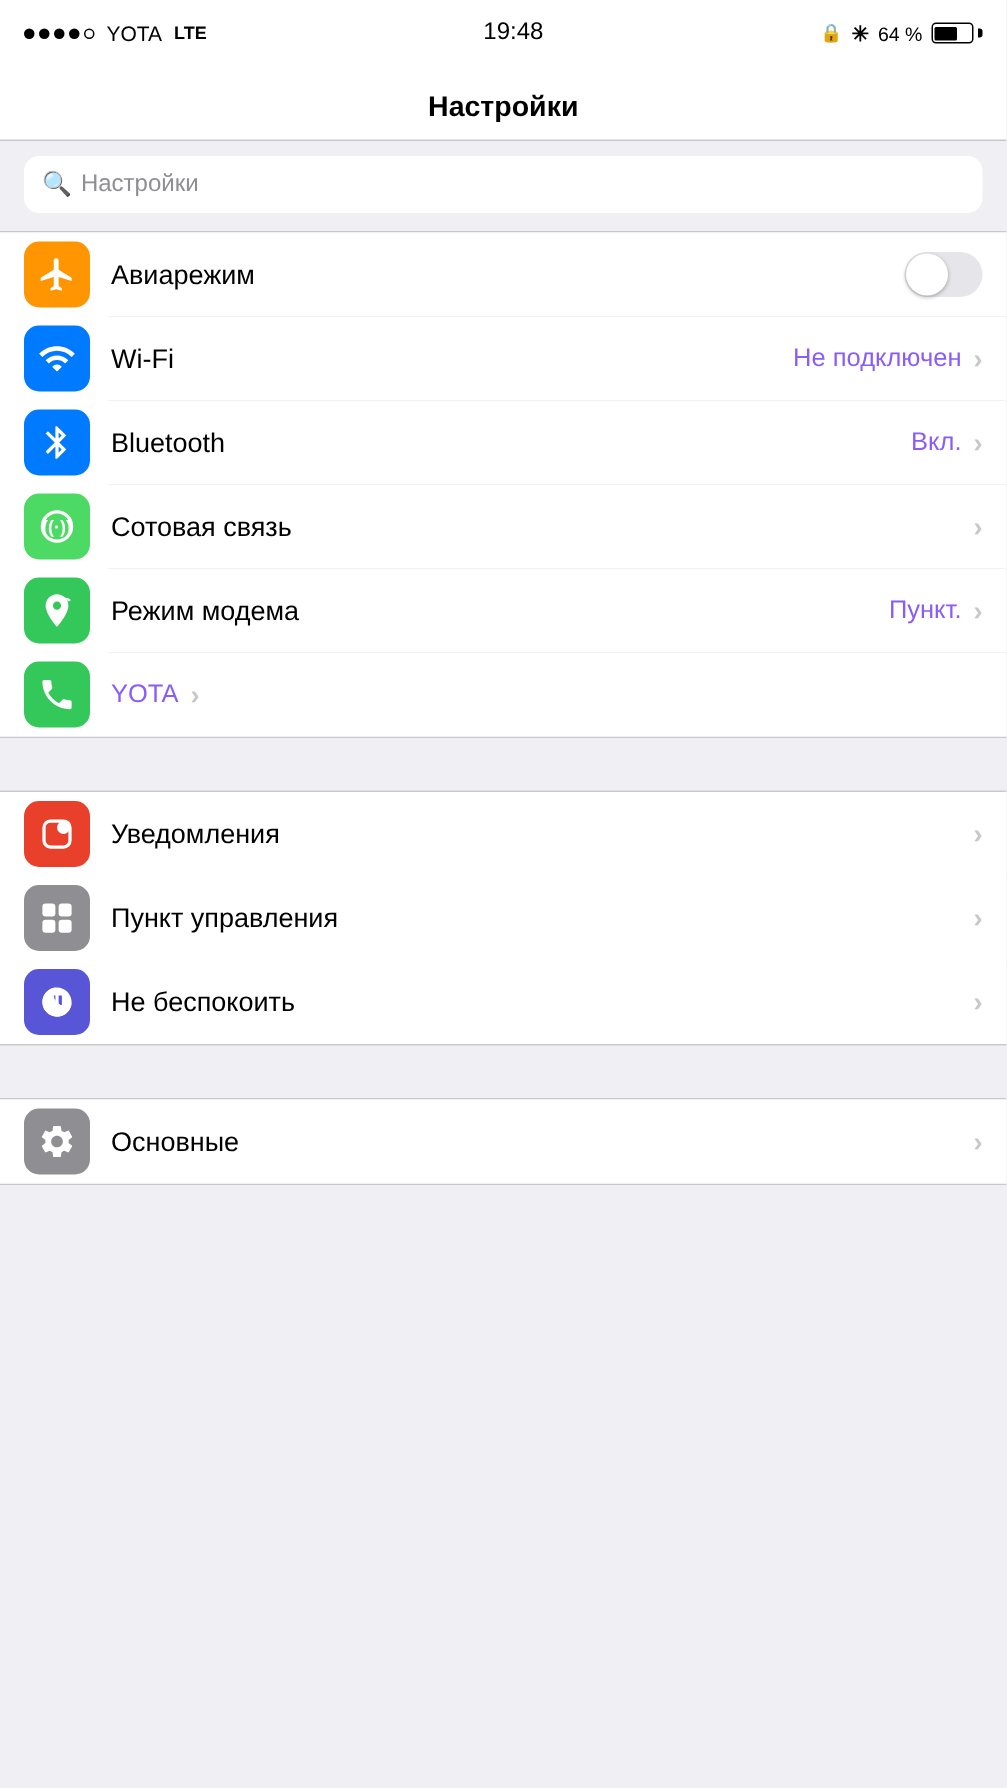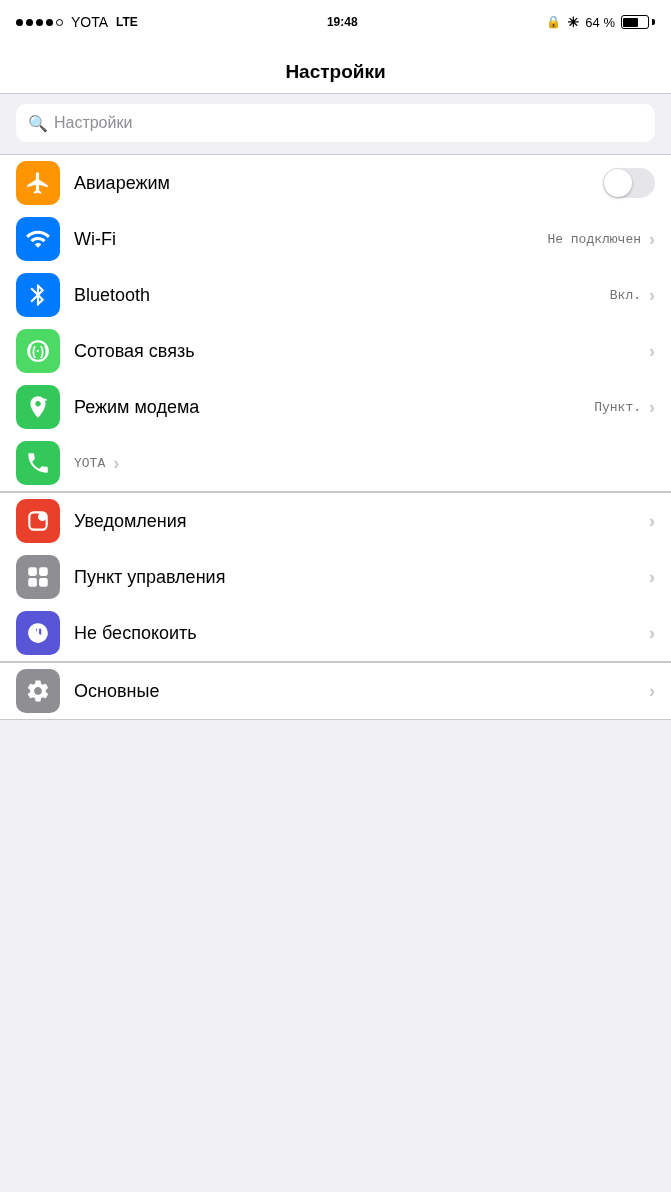--- a/index.html
+++ b/index.html
@@ -46,22 +46,22 @@
       margin-left: 4px;
       font-size: 14px;
       font-weight: 500;
     }
     .status-lte {
       font-size: 12px;
       font-weight: 700;
       margin-left: 4px;
     }
     .status-center {
-      font-size: 12px;
-      font-weight: 700;
+      font-size: 16px;
+      font-weight: 400;
     }
     .status-right {
       display: flex;
       align-items: center;
       gap: 6px;
       font-size: 13px;
     }
     .battery-icon {
       display: inline-flex;
       align-items: center;
@@ -126,20 +126,21 @@
     }
     .search-icon-sym {
       color: #8e8e93;
       font-size: 16px;
     }
     .search-placeholder {
       color: #8e8e93;
       font-size: 16px;
     }
     .section-group {
+      margin-bottom: 35px;
     }
 
     
     .settings-list {
       background: #fff;
       border-top: 1px solid #c8c7cc;
       border-bottom: 1px solid #c8c7cc;
     }
     .settings-row {
       display: flex;
@@ -172,24 +173,23 @@
     }
     .icon-orange { background: #ff9500; }
     .icon-blue { background: #007aff; }
 
     .row-label {
       font-size: 18px;
       color: #000;
       flex: 1;
     }
     .row-value {
-      font-size: 13px;
-      color: #737373;
+      font-size: 17px;
+      color: #8b5cf6;
       margin-right: 8px;
-      font-family: Liberation Mono, monospace;
     }
     .chevron {
       color: #c7c7cc;
       font-size: 18px;
       font-weight: 600;
     }
 
     
     .toggle {
       width: 52px;

